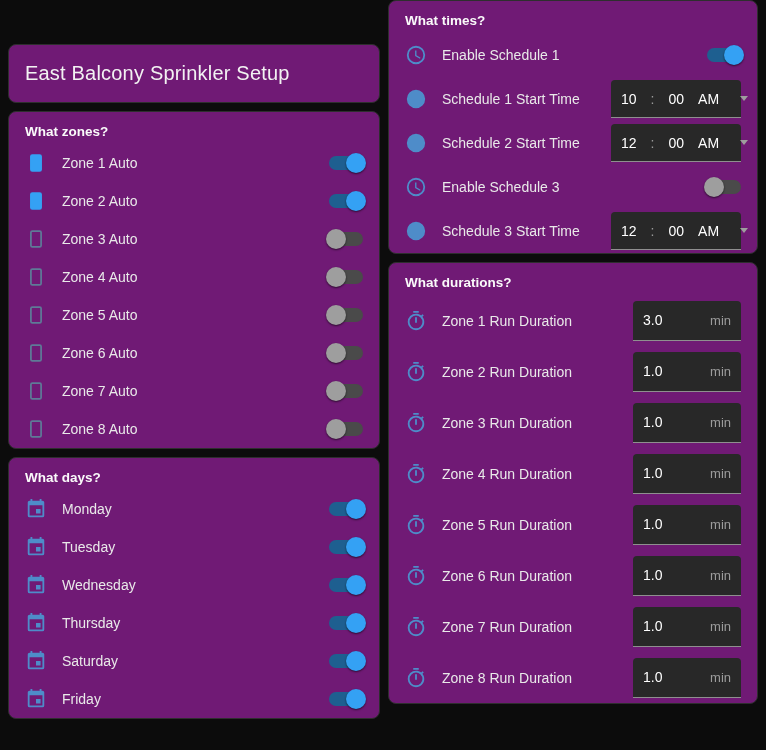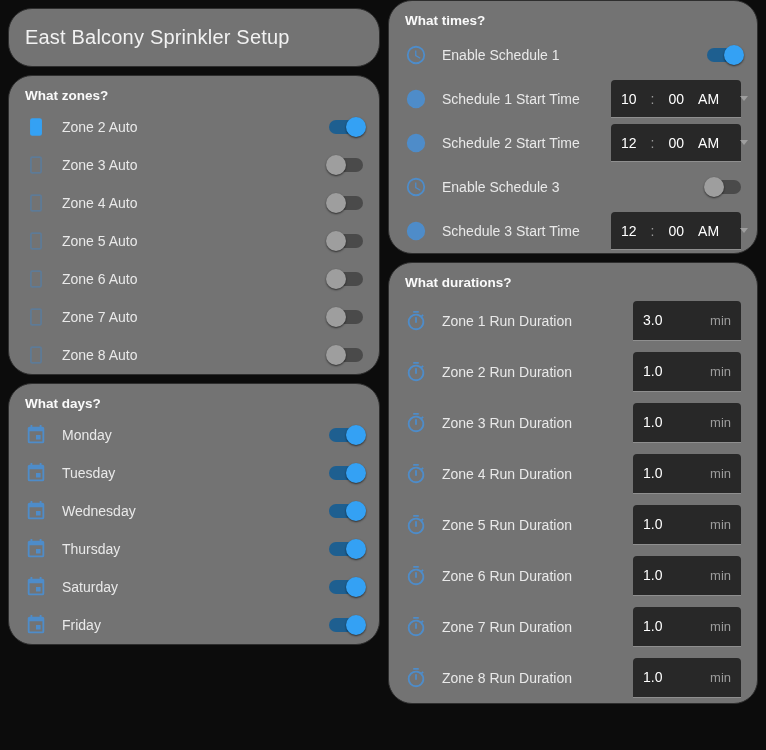--- a/index.html
+++ b/index.html
@@ -9,26 +9,26 @@
     font-family: "Liberation Sans", sans-serif;
     color: #e9e9e9;
     overflow: hidden;
   }
   .columns { display: flex; gap: 8px; padding: 0 8px; align-items: flex-start; }
   .col { display: flex; flex-direction: column; gap: 8px; }
   .col-left  { width: 372px; padding-top: 8px; }
   .col-right { width: 370px; padding-top: 0; }
 
   .card {
-    background: #737373;
+    background: #701a75;
     border: 1px solid #2e2e2e;
-    border-radius: 24px;
+    border-radius: 8px;
     overflow: hidden;
   }
-  .title-card { padding: 17px 16px; }
+  .title-card { padding: 17px 16px; margin-top: 36px; }
   .title-card h1 { font-size: 20px; font-weight: 400; color: #f2f2f2; letter-spacing: .2px; }
 
   .section-header {
     padding: 12px 16px 4px 16px;
     font-size: 13.5px;
     font-weight: 700;
     color: #fafafa;
     line-height: 16px;
   }
 
@@ -121,20 +121,29 @@
       <h1>East Balcony Sprinkler Setup</h1>
     </div>
 
     <div class="card">
       <div class="section-header">What zones?</div>
 
       <div class="row row-sm">
         <svg class="icon zone-on">
             <use href="#i-zone-filled"></use>
           </svg>
+        <span class="label">Zone 1 Auto</span>
+        <span class="toggle on">
+            <span class="thumb"></span>
+          </span>
+      </div>
+      <div class="row row-sm">
+        <svg class="icon zone-on">
+            <use href="#i-zone-filled"></use>
+          </svg>
         <span class="label">Zone 2 Auto</span>
         <span class="toggle on">
             <span class="thumb"></span>
           </span>
       </div>
       <div class="row row-sm">
         <svg class="icon zone-off">
             <use href="#i-zone-outline"></use>
           </svg>
         <span class="label">Zone 3 Auto</span>

